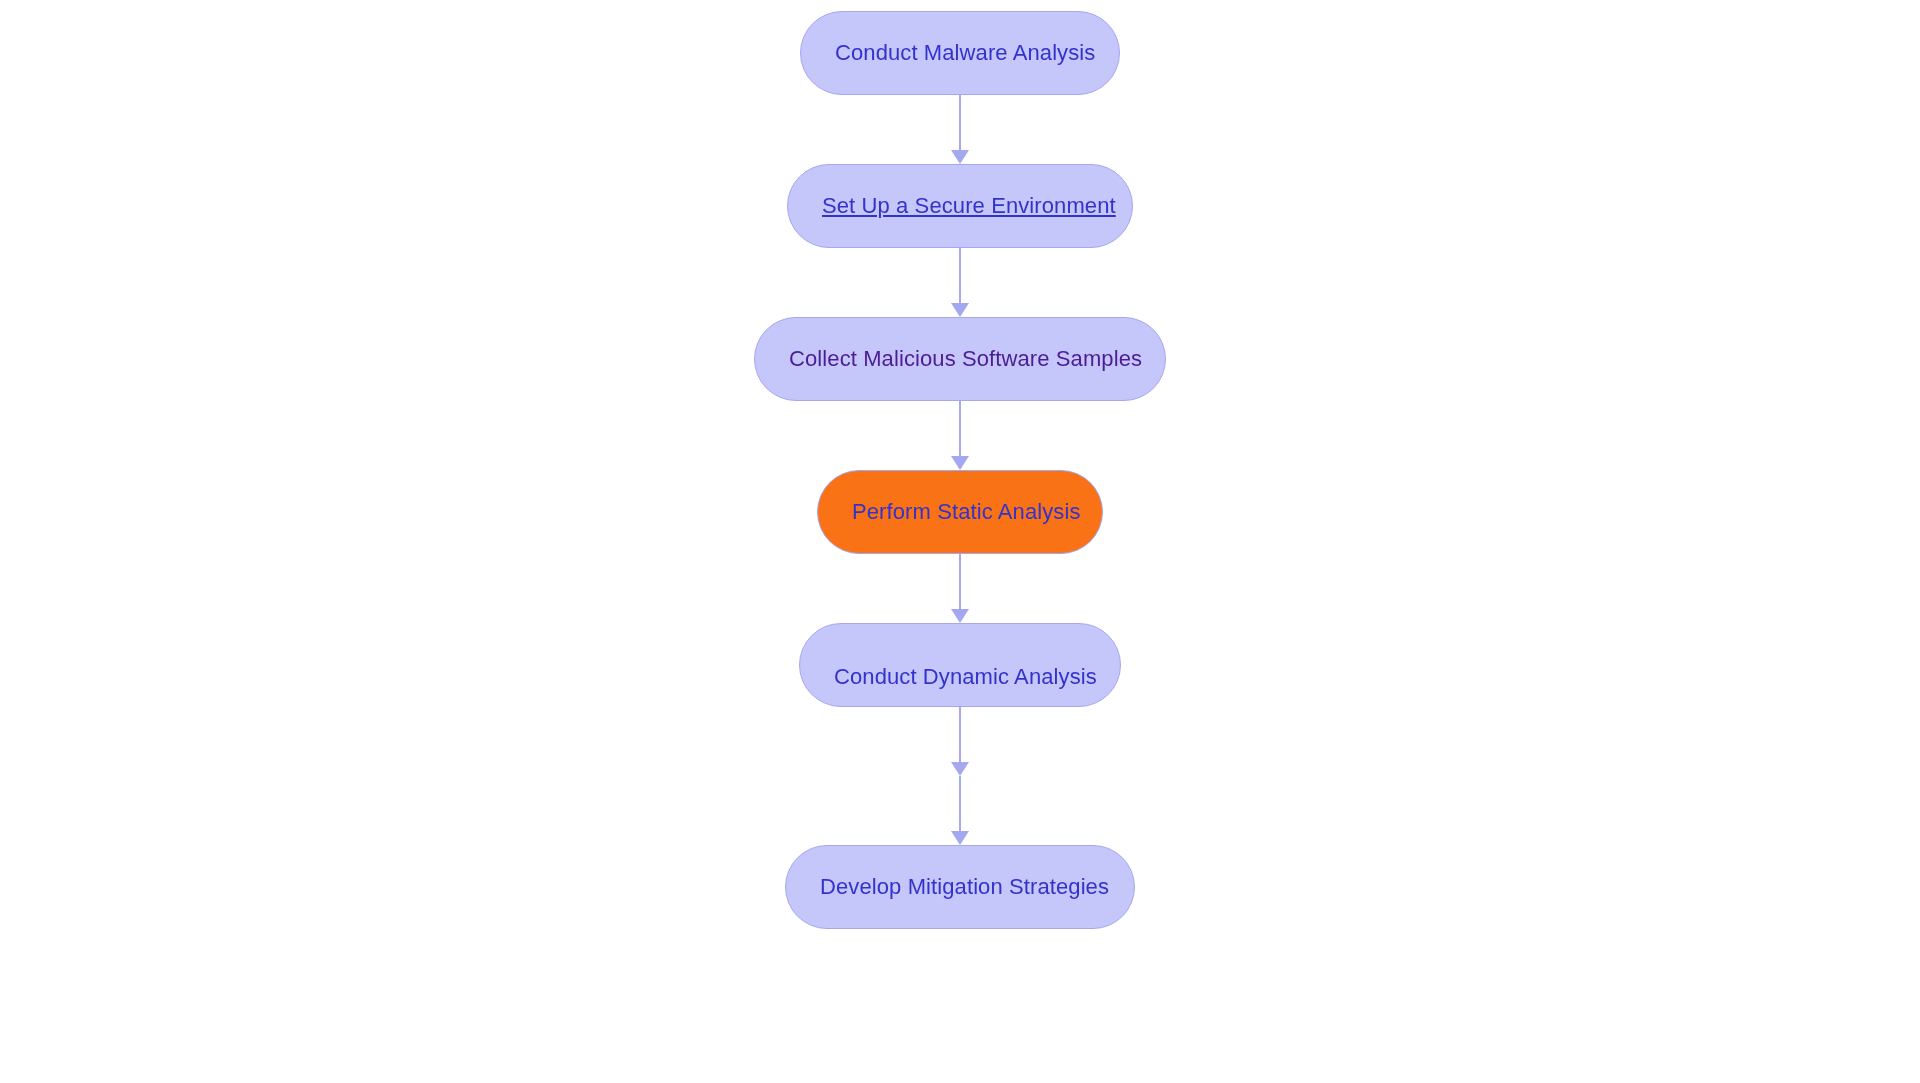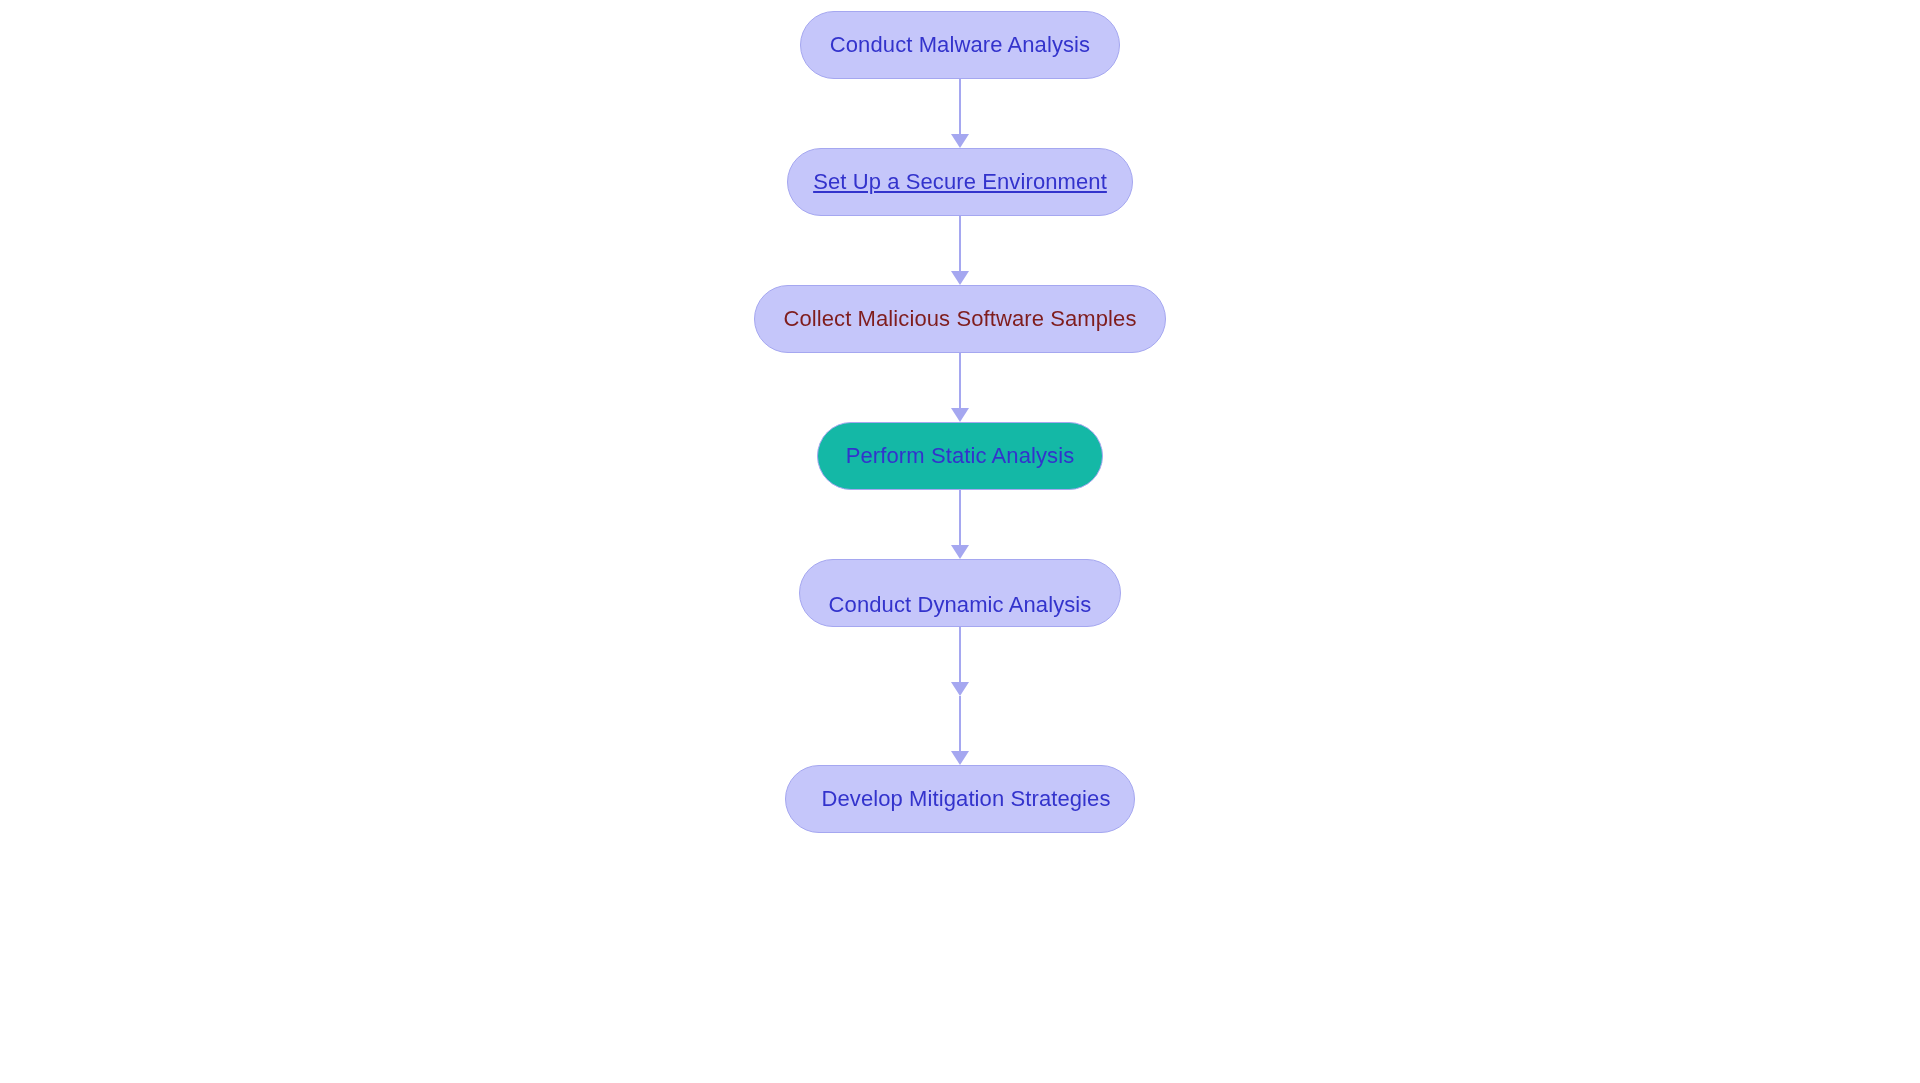--- a/index.html
+++ b/index.html
@@ -28,24 +28,23 @@
     width: 1920px;
     height: 1083px;
     display: flex;
     flex-direction: column;
     align-items: center;
   }
 
   
   .flow-node {
     box-sizing: border-box;
-    height: 68px;
+    height: 84px;
     display: flex;
     align-items: center;
-    justify-content: center;
     background: #c5c6fa;
     border: 1.6px solid #a5a7f0;
     border-radius: 42px;
     padding: 8px 34px;
     flex: 0 0 auto;
   }
   .flow-node .node-label {
     color: #3333cc;
     font-size: 22px;
     font-family: "Liberation Sans", sans-serif;
@@ -103,29 +102,29 @@
     <div class="flow-node" style="width: 346px; background: rgb(197, 198, 250); border-color: rgb(165, 167, 240);">
       <span class="node-label" style="color: rgb(51, 51, 204); text-decoration: underline;">Set Up a Secure Environment</span>
     </div>
 
     <div class="flow-connector" style="height:69px">
       <div class="conn-line" style="background: rgb(165, 167, 240);"></div>
       <div class="conn-head" style="border-top-color: rgb(165, 167, 240);"></div>
     </div>
 
     <div class="flow-node" style="width: 412px; background: rgb(197, 198, 250); border-color: rgb(165, 167, 240);">
-      <span class="node-label" style="color: #7f1d1d;">Collect Malicious Software Samples</span>
+      <span class="node-label" style="color: #4c1d95;">Collect Malicious Software Samples</span>
     </div>
 
     <div class="flow-connector" style="height:69px">
       <div class="conn-line" style="background: rgb(165, 167, 240);"></div>
       <div class="conn-head" style="border-top-color: rgb(165, 167, 240);"></div>
     </div>
 
-    <div class="flow-node" style="width: 286px; background: #14b8a6; border-color: rgb(165, 167, 240);">
+    <div class="flow-node" style="width: 286px; background: #f97316; border-color: rgb(165, 167, 240);">
       <span class="node-label" style="color: rgb(51, 51, 204);">Perform Static Analysis</span>
     </div>
 
     <div class="flow-connector" style="height:69px">
       <div class="conn-line" style="background: rgb(165, 167, 240);"></div>
       <div class="conn-head" style="border-top-color: rgb(165, 167, 240);"></div>
     </div>
 
     <div class="flow-node" style="width: 322px; background: rgb(197, 198, 250); border-color: rgb(165, 167, 240);">
       <span class="node-label" style="color: rgb(51, 51, 204); margin-top: 24px;">Conduct Dynamic Analysis</span>
@@ -136,17 +135,17 @@
       <div class="conn-head" style="border-top-color: rgb(165, 167, 240);"></div>
     </div>
 
 
     <div class="flow-connector" style="height:69px">
       <div class="conn-line" style="background: rgb(165, 167, 240);"></div>
       <div class="conn-head" style="border-top-color: rgb(165, 167, 240);"></div>
     </div>
 
     <div class="flow-node" style="width: 350px; background: rgb(197, 198, 250); border-color: rgb(165, 167, 240);">
-      <span class="node-label" style="color: rgb(51, 51, 204); margin-left: 12px;">Develop Mitigation Strategies</span>
+      <span class="node-label" style="color: rgb(51, 51, 204);">Develop Mitigation Strategies</span>
     </div>
 
   </div>
 </div>
 
 </body></html>

